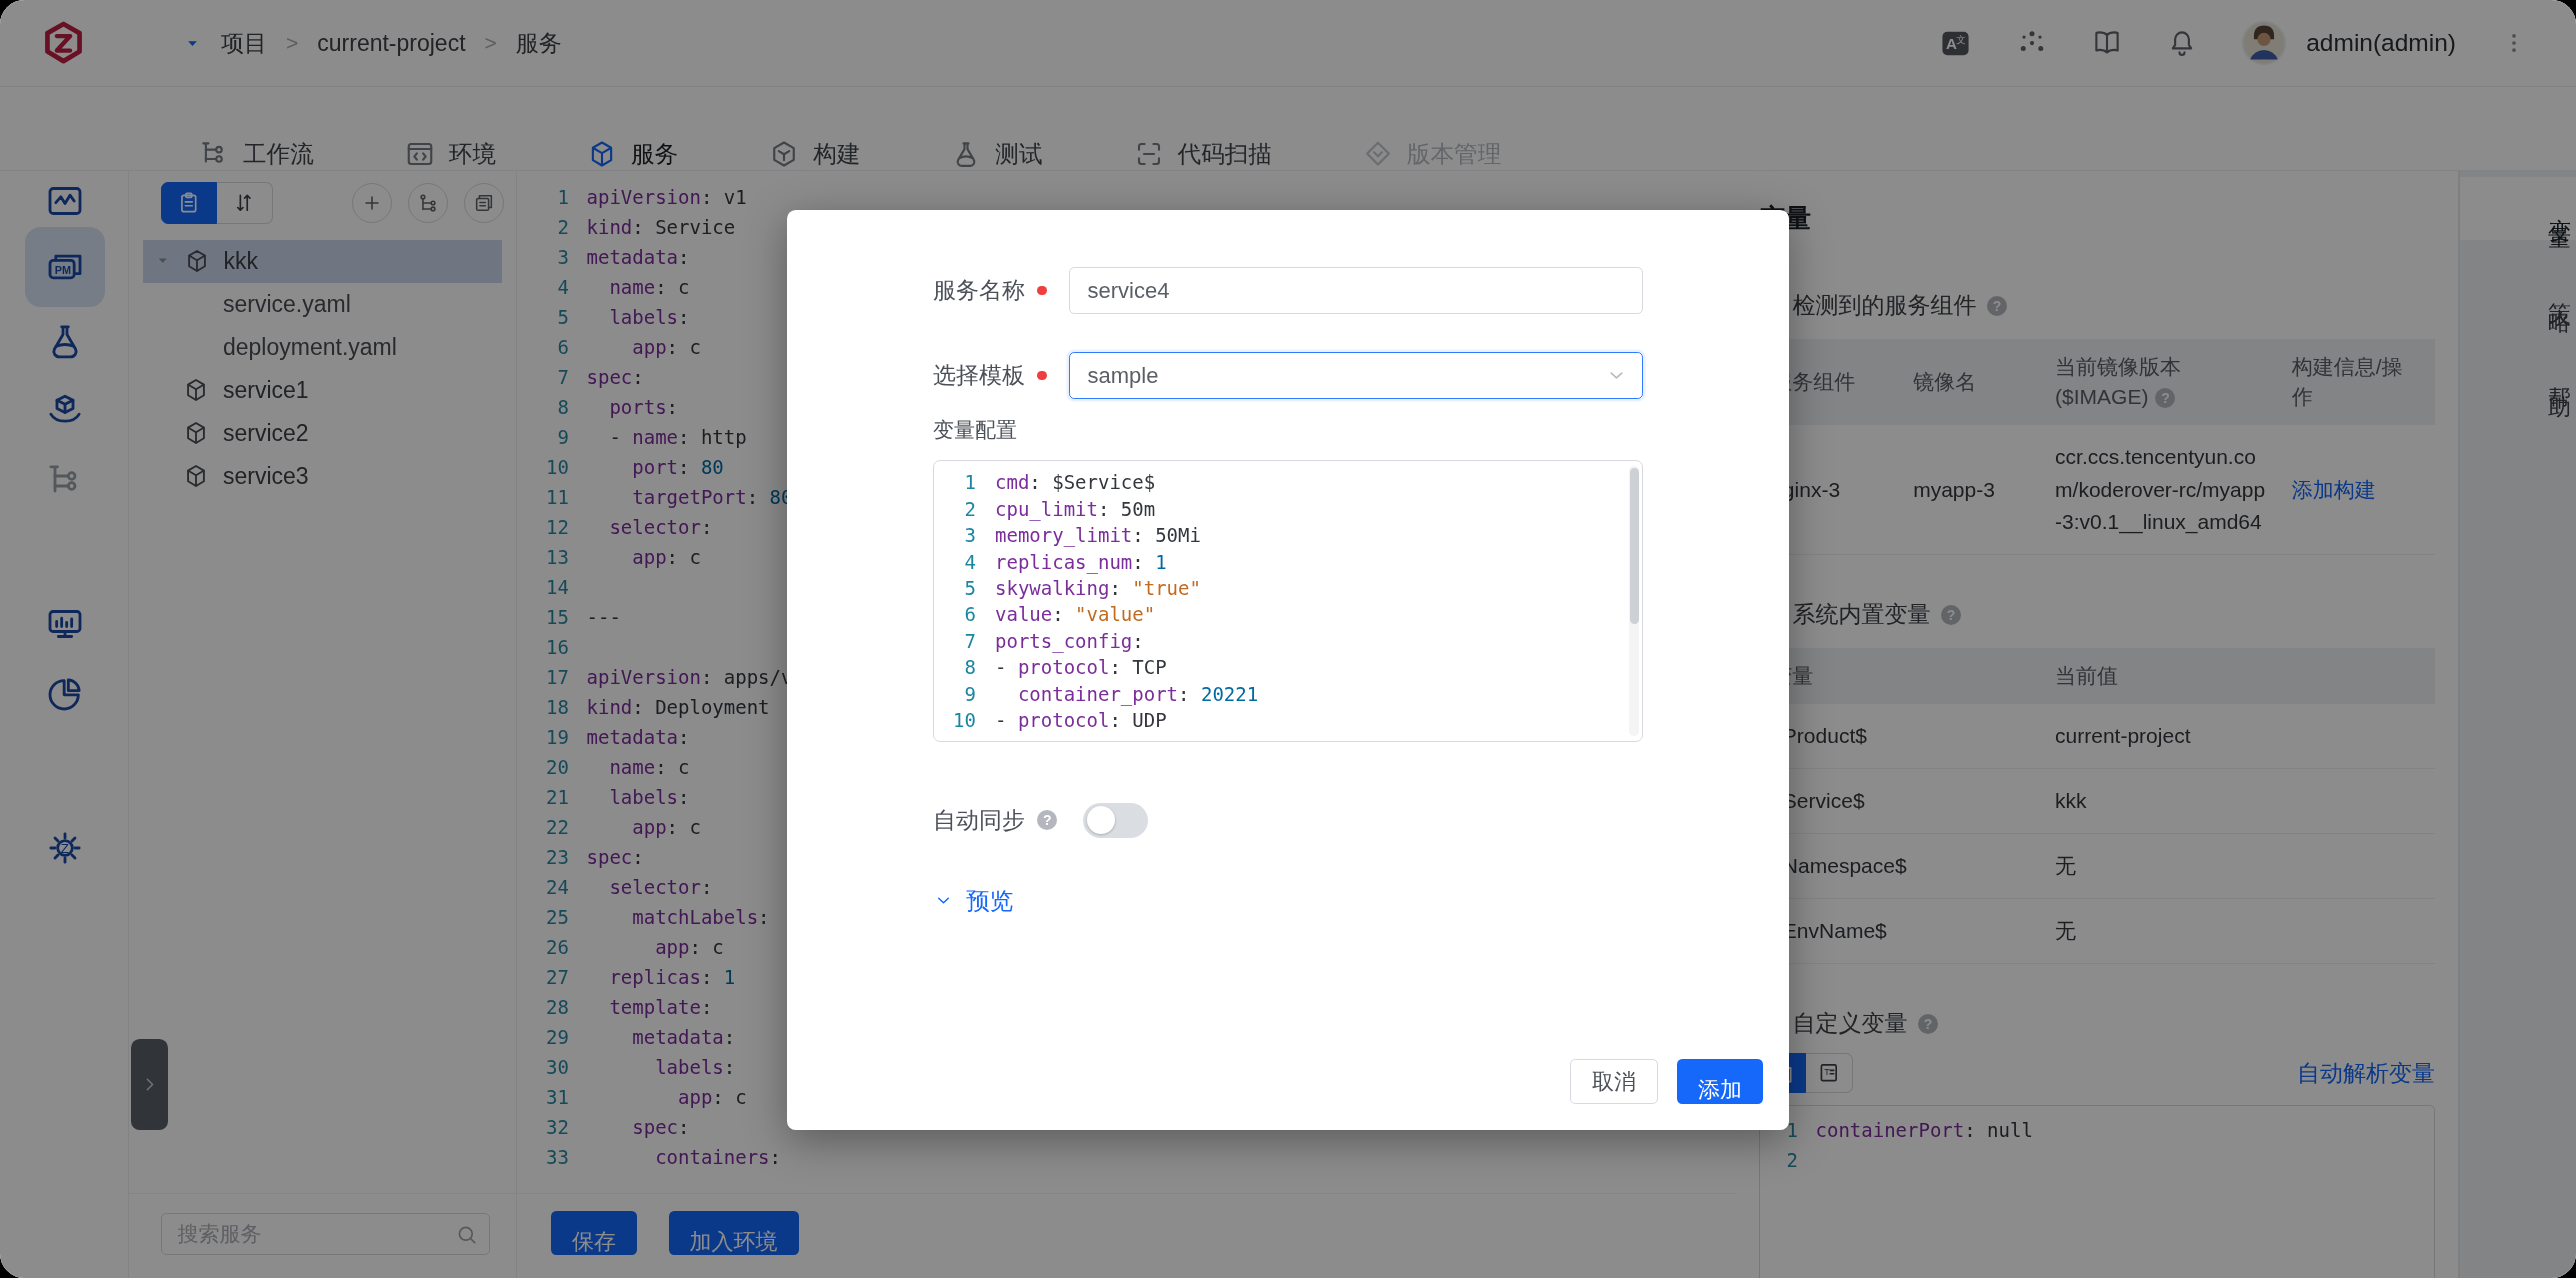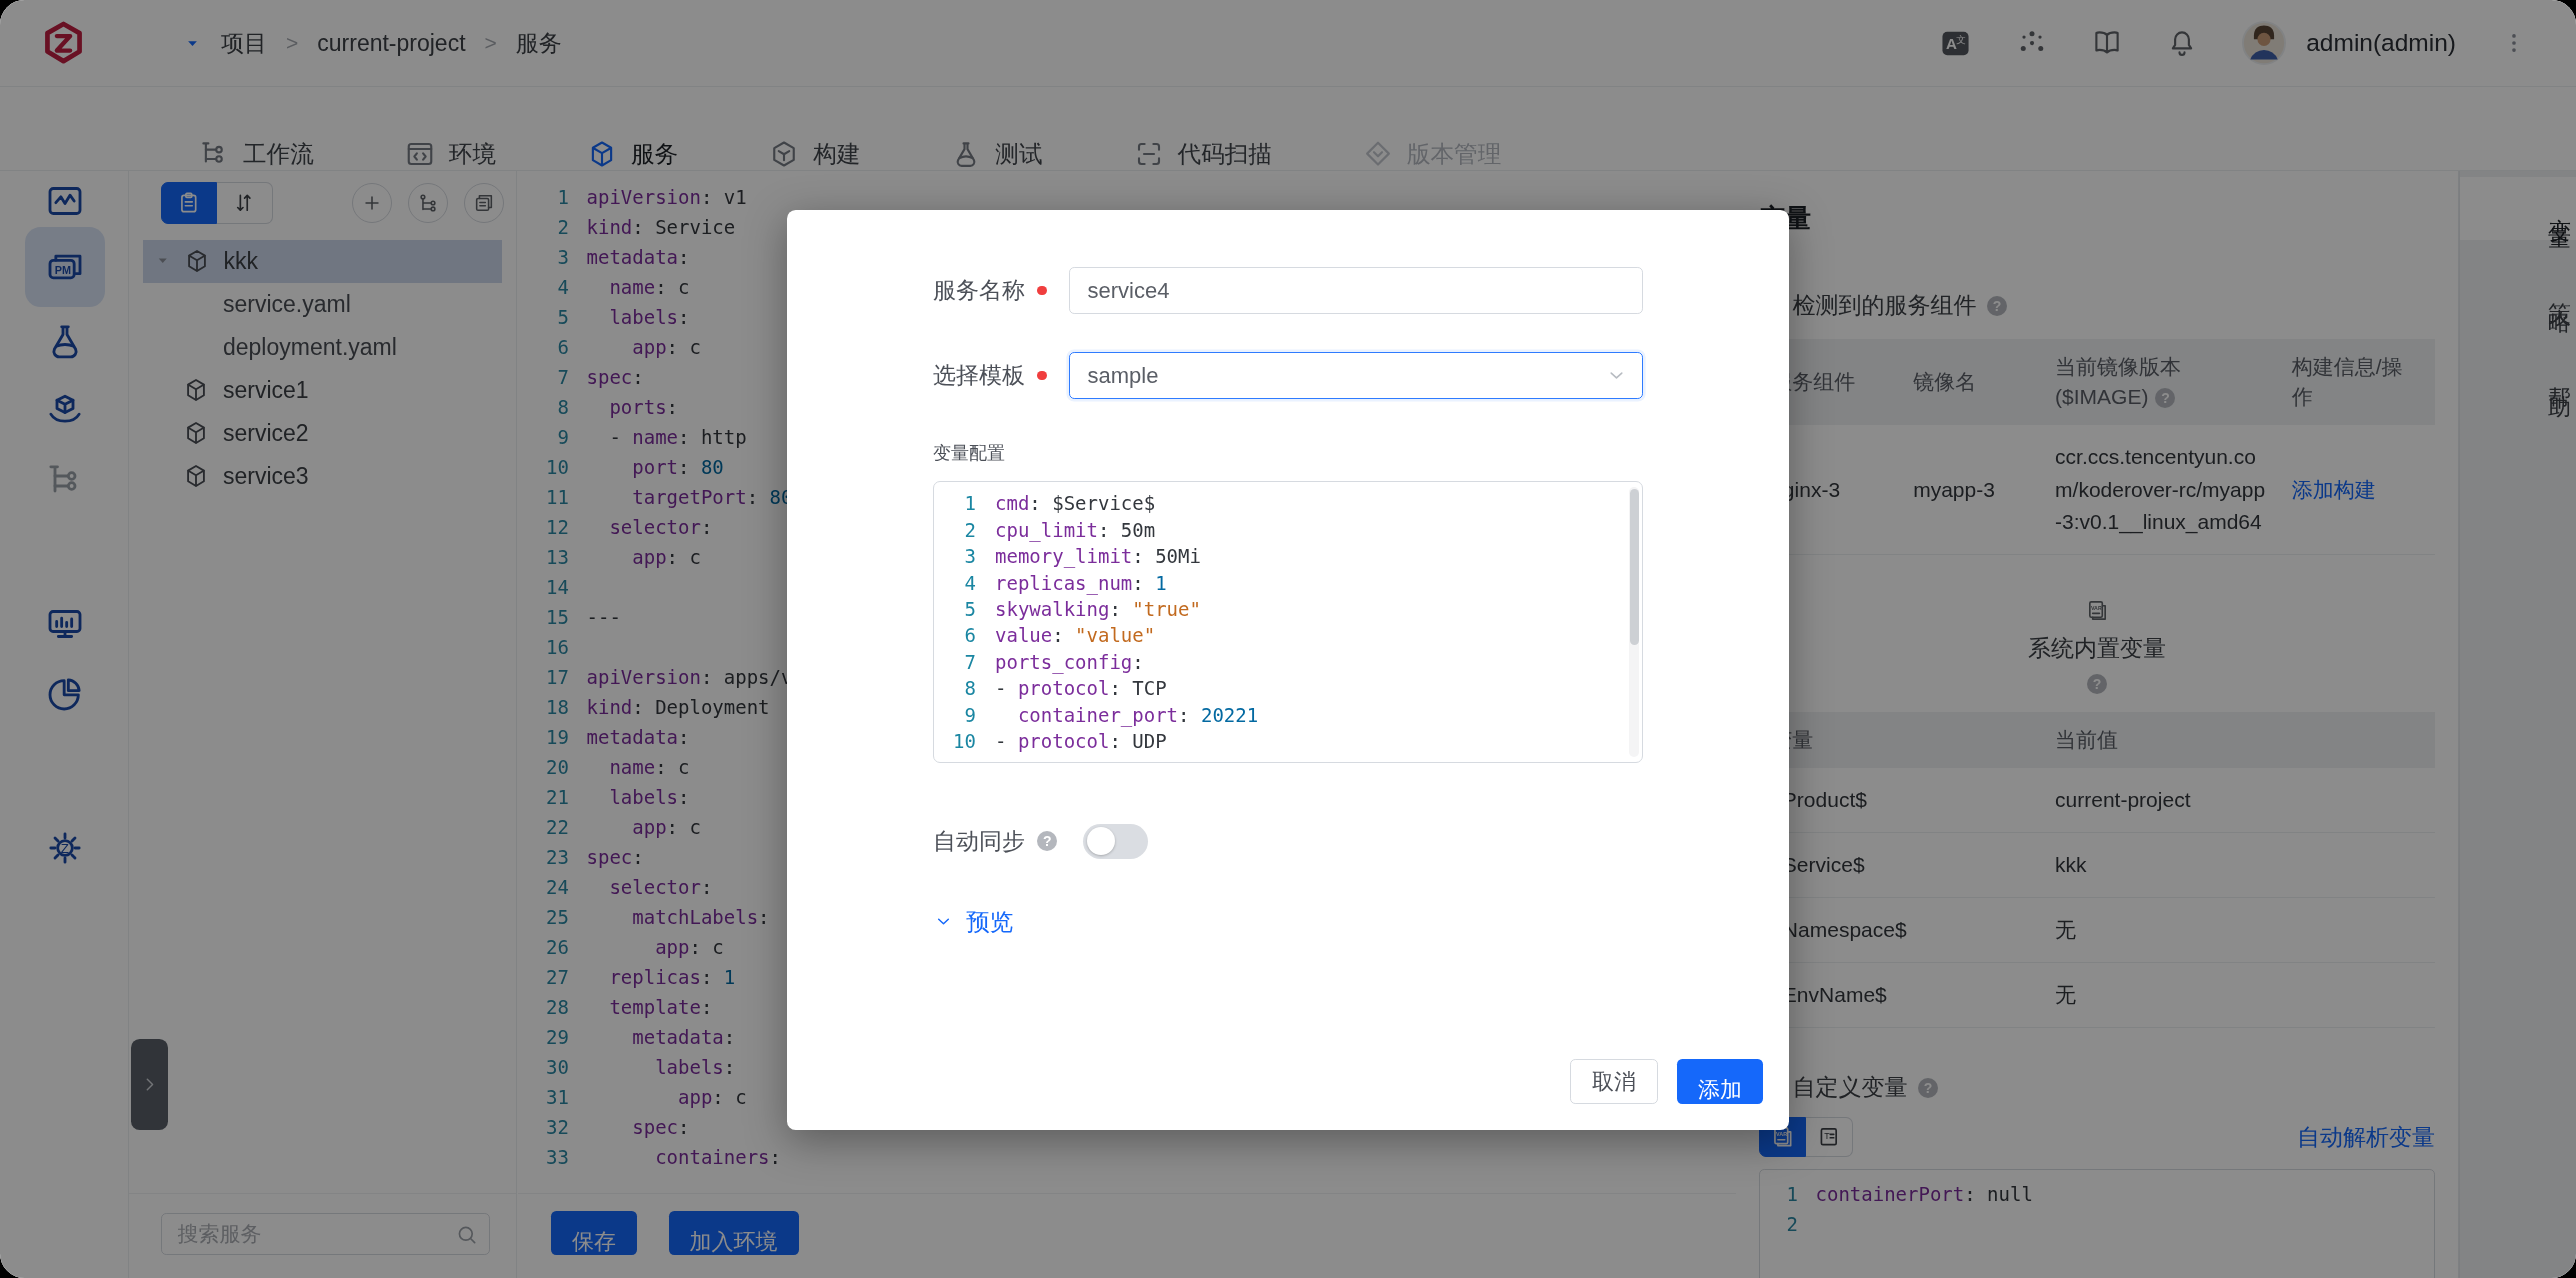--- a/index.html
+++ b/index.html
@@ -87,21 +87,21 @@
   .tk-n{color:#0369a1;}  .tk-s{color:#c26a1f;}
   .ed-footer{border-top:0.9px solid #eef0f3;padding:17.5px 0 23px 33px;display:flex;gap:31.5px;}
   .btn-accent{height:44px;padding:16px 21px;border:none;border-radius:5.2px;background:#1568fa;
     color:#fff;font-size:22px;font-family:inherit;cursor:pointer;}
   
   .right-panel{position:absolute;left:1736px;top:159px;width:723px;bottom:0;background:#fff;
     border-right:0.9px solid #e6e9ed;padding:0 23px;display:flex;flex-direction:column;overflow:hidden;}
   .rp-title{margin-top:42px;font-size:26px;font-weight:bold;color:#1d2127;}
   .rp-sec{display:flex;align-items:center;gap:10.5px;font-size:23px;color:#3c4046;}
   .rp-sec .icon-slot{width:23px;height:23px;color:#5f6368;}
-  .sec1{margin-top:54px;} .sec2{margin-top:44px;flex-direction:column;} .sec3{margin-top:44px;}
+  .sec1{margin-top:54px;} .sec2{margin-top:44px;} .sec3{margin-top:44px;}
   .qicon{width:20px;height:20px;border-radius:50%;background:#b4b7bd;color:#fff;display:inline-flex;
     align-items:center;justify-content:center;font-size:14px;font-weight:bold;flex:none;}
   .qicon::after{content:"?";}
   .rp-table{width:100%;border-collapse:collapse;margin-top:17.5px;table-layout:fixed;}
   .rp-table th{background:#eef0f2;font-weight:normal;color:#5a5e66;font-size:21px;text-align:left;
     padding:13px 12.2px;line-height:1.45;vertical-align:middle;}
   .rp-table td{font-size:21px;color:#33373d;padding:15.7px 12.2px;border-bottom:0.9px solid #eceef1;
     vertical-align:middle;line-height:1.55;}
   .cmp th:nth-child(1),.cmp td:nth-child(1){width:21%;}
   .cmp th:nth-child(2),.cmp td:nth-child(2){width:21%;}
@@ -140,21 +140,21 @@
   .m-row{display:flex;align-items:center;}
   .r1{margin-top:57px;} .r2{margin-top:38px;}
   .m-label{width:136px;flex:none;display:flex;align-items:center;gap:12.2px;font-size:23px;color:#4c5058;}
   .req{width:9.6px;height:9.6px;border-radius:50%;background:#f03e3e;flex:none;}
   .m-input{flex:1;height:47px;border:0.9px solid #d6dae0;border-radius:5.2px;font-size:22px;color:#5a5e66;
     padding:0 17.5px;outline:none;font-family:inherit;}
   .m-select{flex:1;height:47px;border:1.7px solid #2e7bff;border-radius:5.2px;display:flex;align-items:center;
     padding:0 17.5px;font-size:22px;color:#5a5e66;position:relative;cursor:pointer;
     box-shadow:0 0 0 2.6px rgba(46,123,255,.10);}
   .sel-chev{position:absolute;right:14px;top:11.4px;width:23px;height:23px;color:#b8bcc2;}
-  .m-sub{margin-top:42px;font-size:18px;color:#4c5058;}
+  .m-sub{margin-top:17px;font-size:21px;color:#4c5058;}
   .m-code{position:relative;margin-top:15.7px;height:282px;border:0.9px solid #d6dae0;border-radius:7px;
     padding-top:8.7px;font-family:"DejaVu Sans Mono",monospace;font-size:19px;overflow:hidden;}
   .m-code .cl{height:26.4px;line-height:26.4px;}
   .m-code .ln{width:42px;color:#1a86a2;}
   .m-code .ct{padding-left:19px;}
   .m-scroll{position:absolute;right:2.6px;top:5.2px;bottom:5.2px;width:10.5px;background:#f4f4f5;border-radius:5.2px;}
   .m-scroll::after{content:"";position:absolute;top:1.7px;height:58%;left:0.9px;right:0.9px;
     background:#cdd0d4;border-radius:5.2px;}
   .m-sync{display:flex;align-items:center;margin-top:61px;gap:12.2px;font-size:23px;color:#4c5058;}
   .toggle{width:65px;height:35px;border-radius:17.5px;background:#dadde2;margin-left:14px;

